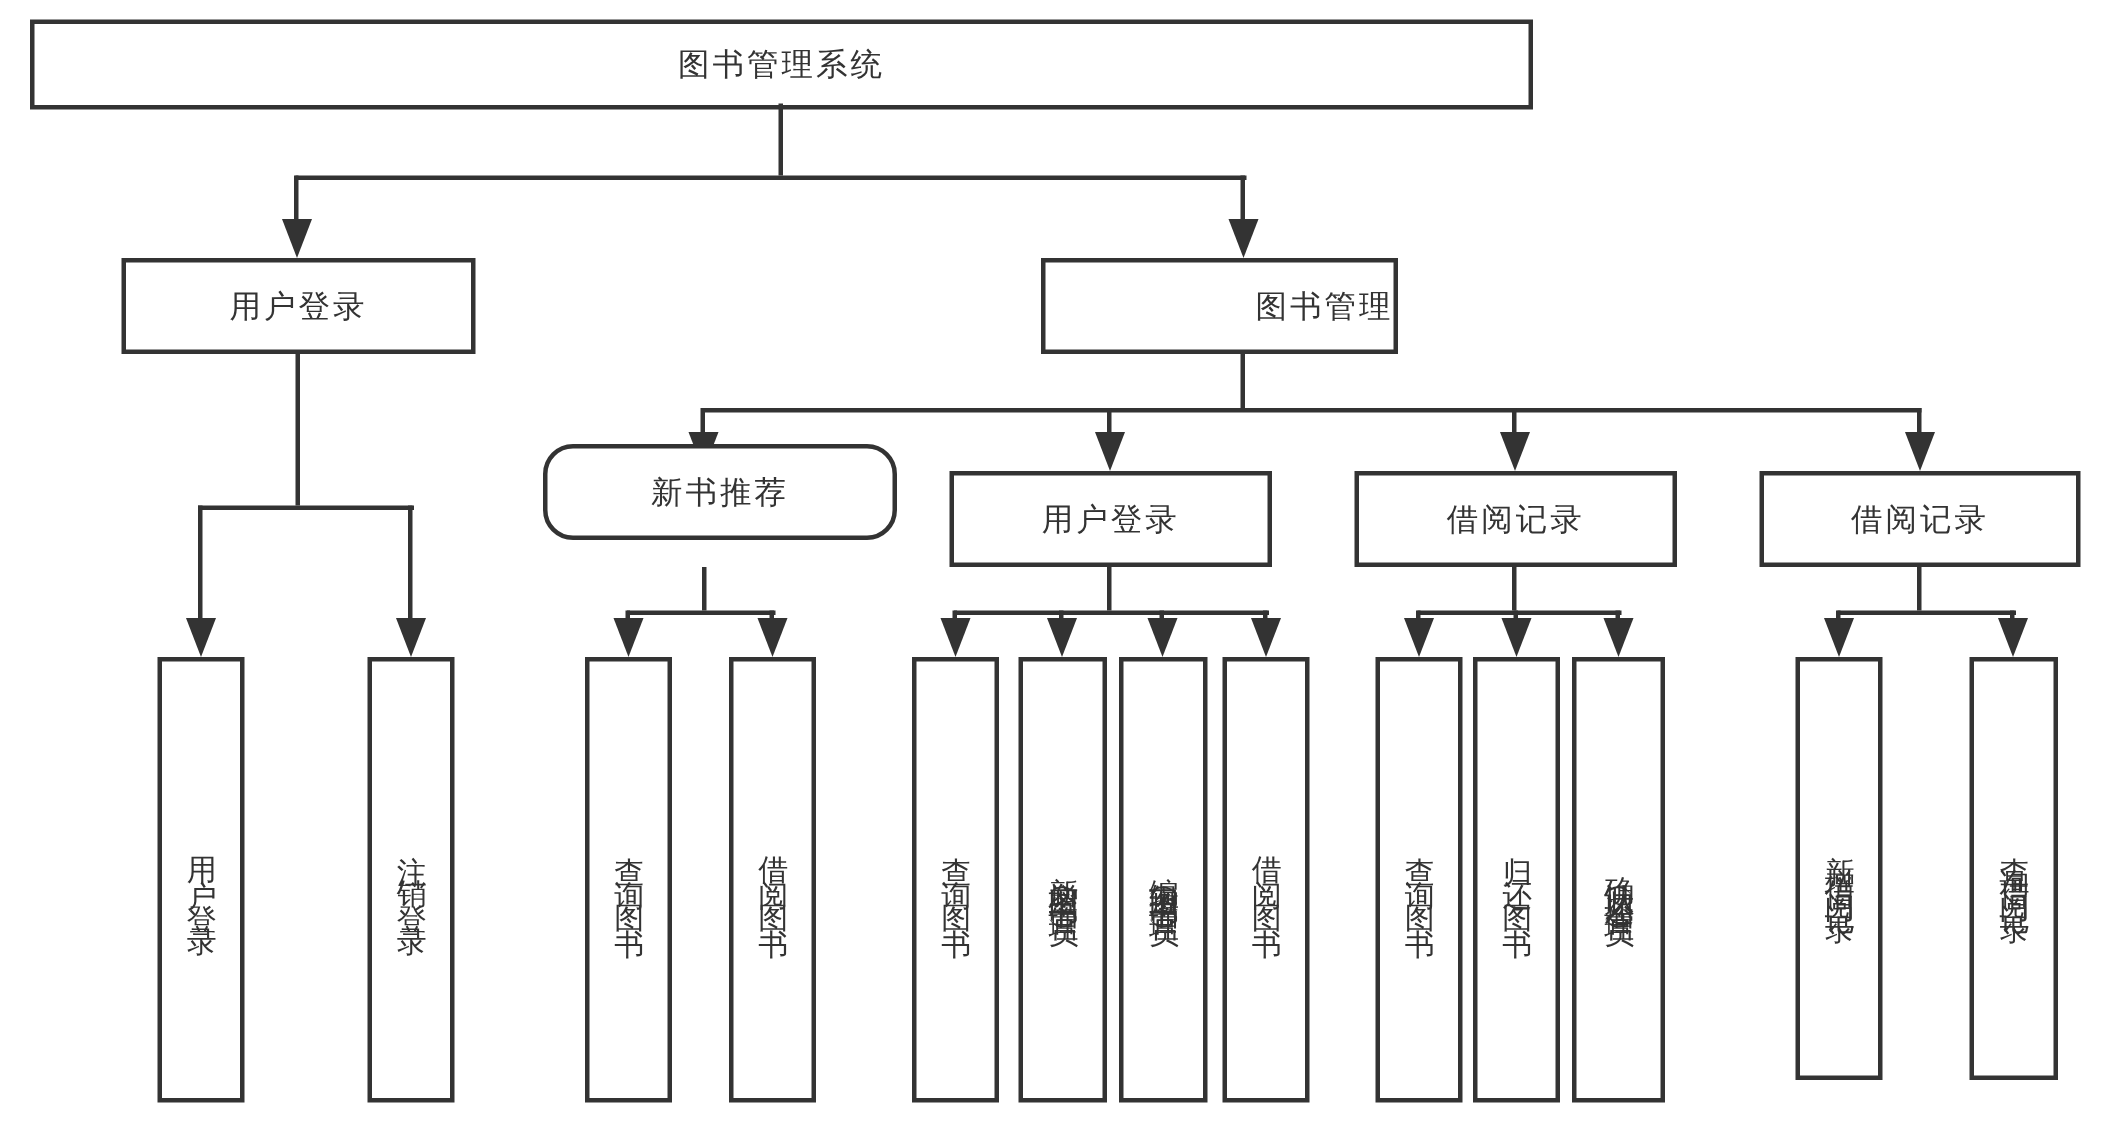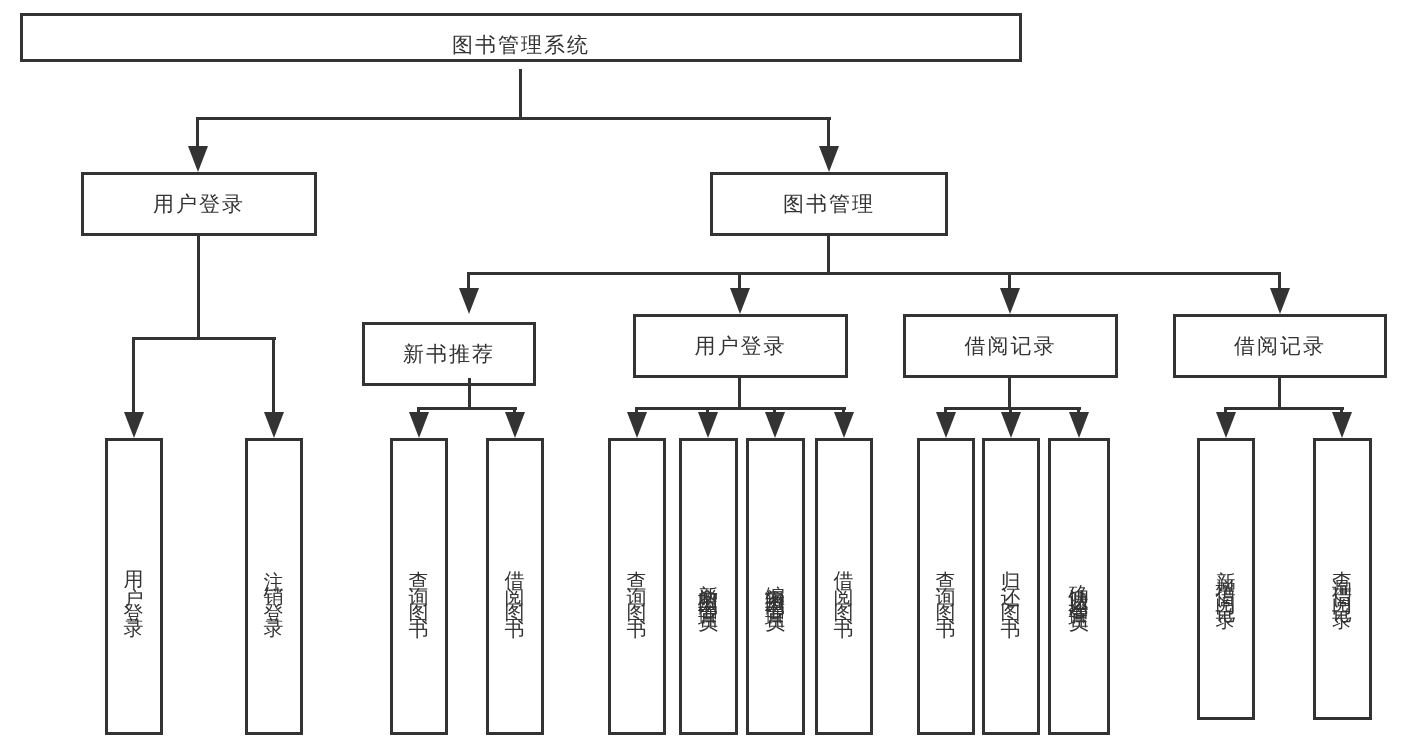--- a/index.html
+++ b/index.html
@@ -36,49 +36,49 @@
   .watermark {
     position:absolute; right:6px; bottom:4px;
     font-size:22px; color:#b7b7b7; letter-spacing:1px; white-space:nowrap;
   }
 </style>
 </head>
 <body>
 
 <div id="stage">
 
-  <div class="box" style="left:20px; top:13px; width:1002px; height:49px;align-items:flex-end;">
+  <div class="box" style="left:20px; top:13px; width:1002px; height:60px;">
     <span>图书管理系统</span>
   </div>
 
   <div class="vline" style="left:519px; top:69px;  height:48px;"></div>
   <div class="hline" style="left:197px; top:117px; width:634px;"></div>
   <div class="arrow" style="left:196px; top:117px; height:29px;"></div>
   <div class="arrow" style="left:827px; top:117px; height:29px;"></div>
 
   <div class="box" style="left:81px; top:172px; width:236px; height:64px;">
     <span>用户登录</span>
   </div>
-  <div class="box" style="left:710px; top:172px; width:238px; height:64px;">
+  <div class="box" style="left:694px; top:172px; width:238px; height:64px;justify-content:flex-end;">
     <span>图书管理</span>
   </div>
 
   <div class="vline" style="left:197px; top:236px; height:101px;"></div>
   <div class="hline" style="left:132px; top:337px; width:144px;"></div>
   <div class="arrow" style="left:132px; top:337px; height:75px;"></div>
   <div class="arrow" style="left:272px; top:337px; height:75px;"></div>
 
   <div class="vline" style="left:827px; top:236px; height:36px;"></div>
   <div class="hline" style="left:468px; top:272px; width:813px;"></div>
   <div class="arrow" style="left:467px;  top:272px; height:16px;"></div>
   <div class="arrow" style="left:738px;  top:272px; height:16px;"></div>
   <div class="arrow" style="left:1008px; top:272px; height:16px;"></div>
   <div class="arrow" style="left:1278px; top:272px; height:16px;"></div>
 
-  <div class="box" style="left:362px; top:322px; width:174px; height:64px;">
+  <div class="box" style="left:362px; top:296px; width:236px; height:64px;border-radius:20px;">
     <span>新书推荐</span>
   </div>
   <div class="box" style="left:633px; top:314px; width:215px; height:64px;">
     <span>用户登录</span>
   </div>
   <div class="box" style="left:903px; top:314px; width:215px; height:64px;">
     <span>借阅记录</span>
   </div>
   <div class="box" style="left:1173px; top:314px; width:214px; height:64px;">
     <span>借阅记录</span>

